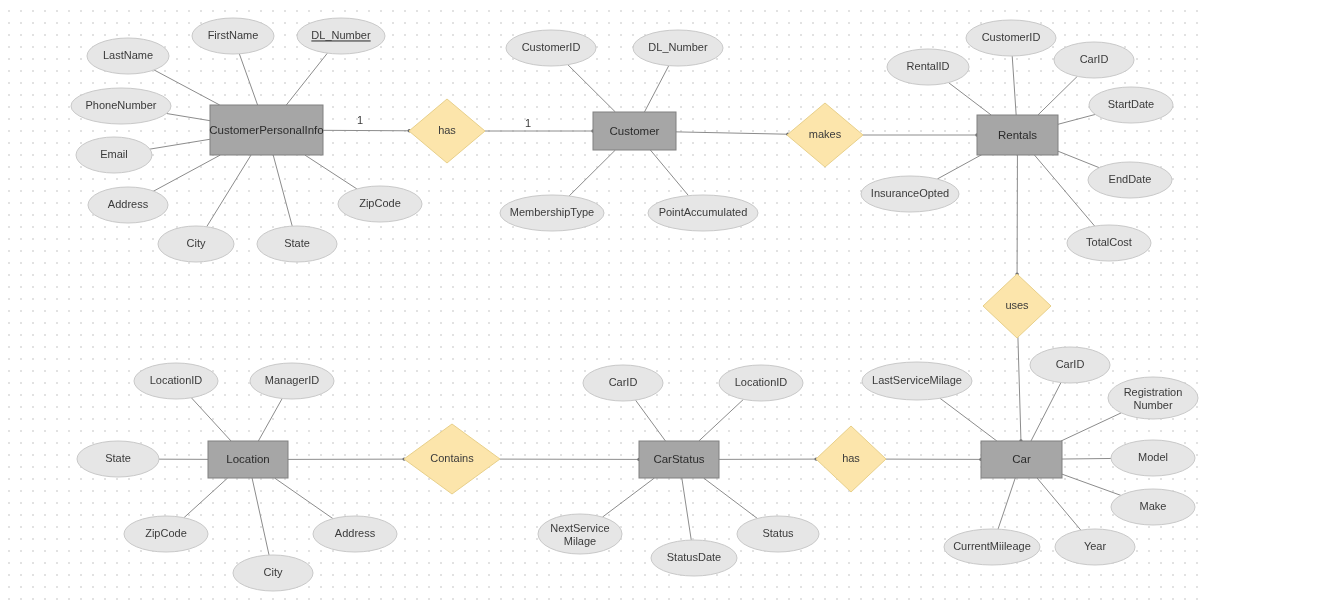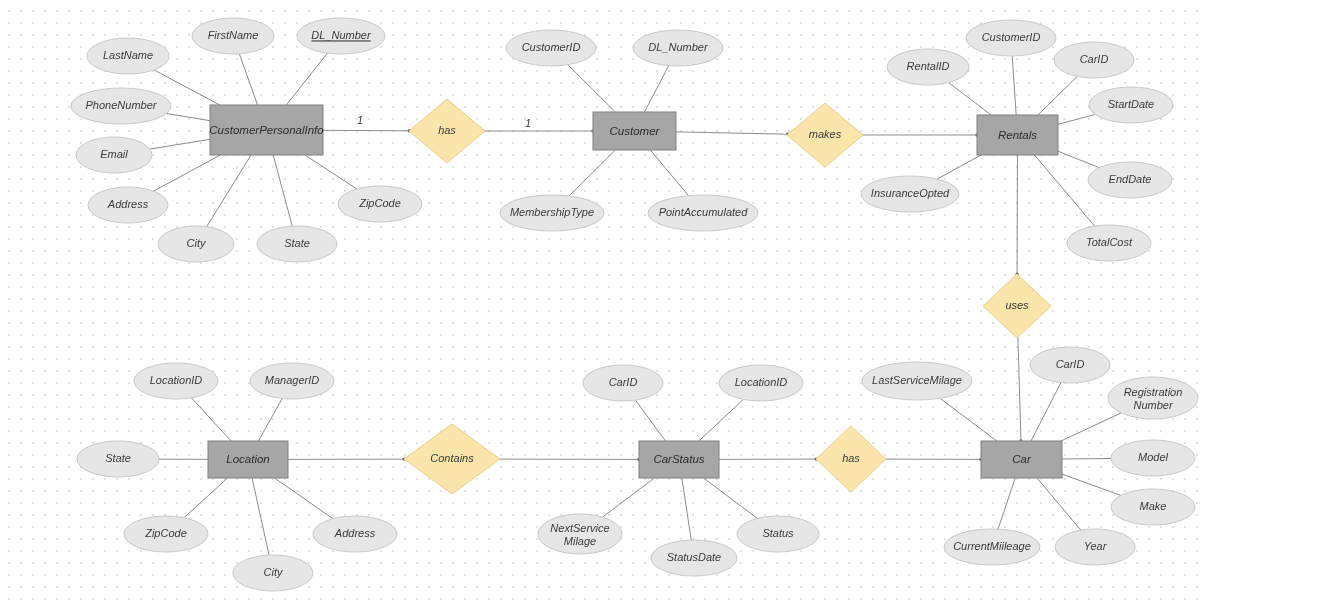--- a/index.html
+++ b/index.html
@@ -10,21 +10,20 @@
   #canvas {
     position: relative;
     width: 1204px;
     height: 610px;
     overflow: hidden;
     background-color: #ffffff;
     background-image: radial-gradient(#e2e2e2 1.1px, transparent 1.2px);
     background-size: 12px 12px;
     background-position: 3px 5px;
     font-family: "Liberation Sans", sans-serif;
-    font-style: italic;
   }
   #diagram {
     position: absolute;
     left: 0; top: 0;
     width: 1336px;
     height: 610px;
   }
   .edge {
     stroke: #8c8c8c;
     stroke-width: 1;

